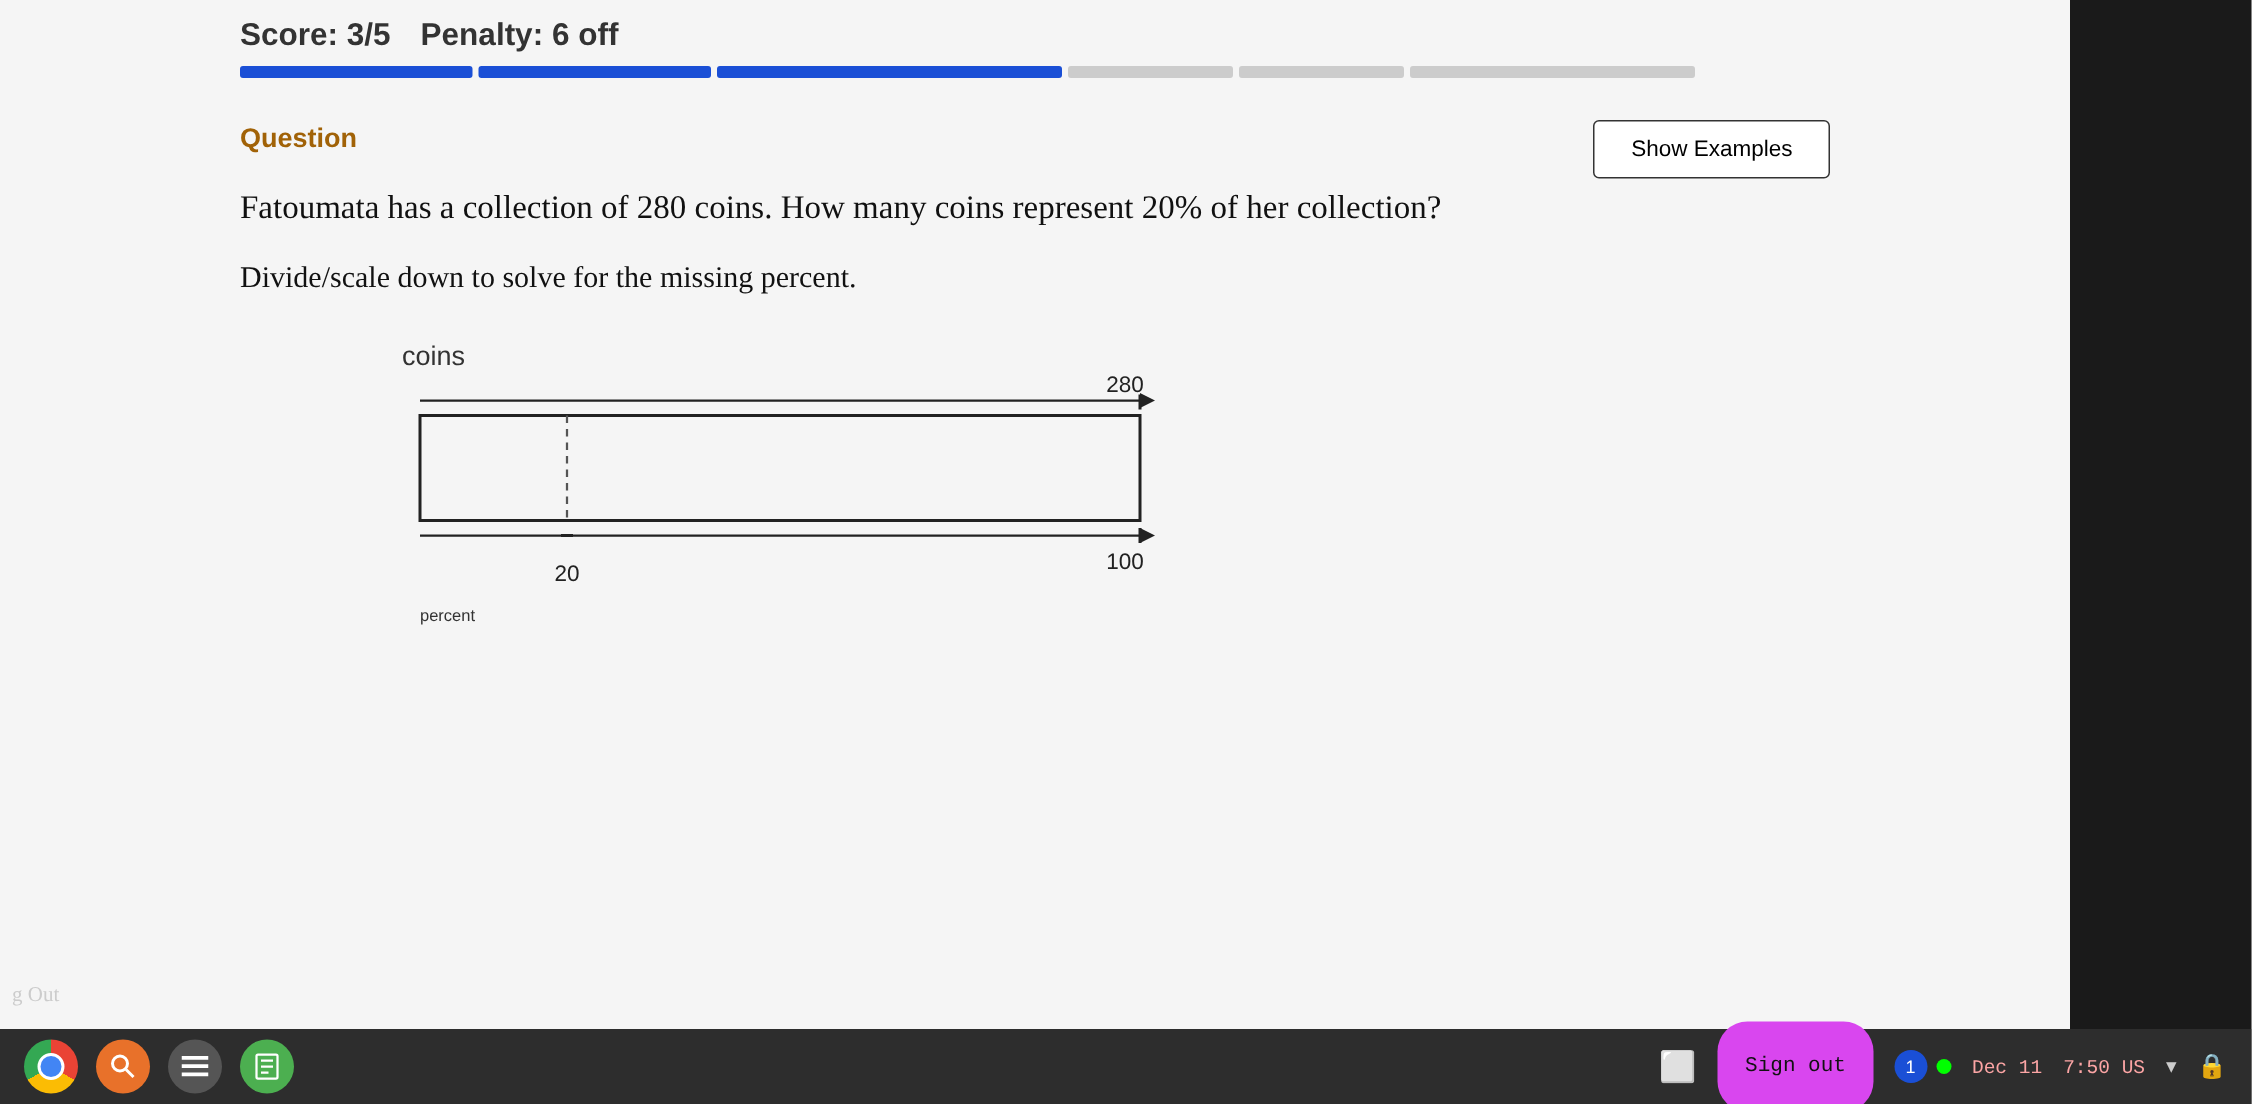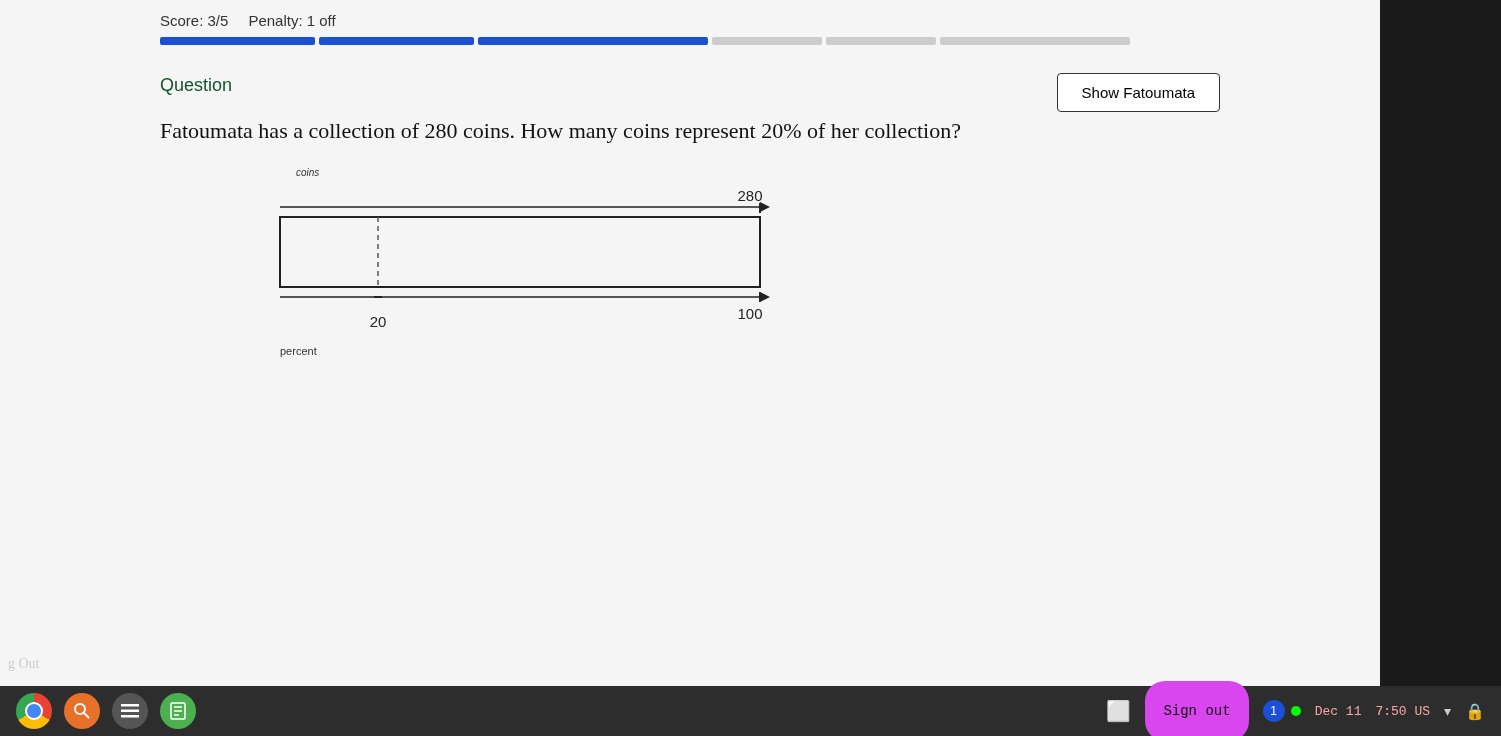--- a/index.html
+++ b/index.html
@@ -25,23 +25,23 @@
 
     .score-bar {
       padding: 12px 160px 0 160px;
       display: flex;
       align-items: center;
       gap: 20px;
     }
 
     .score-text {
       font-family: Arial, sans-serif;
-      font-size: 15px;
+      font-size: 21px;
       color: #333;
-      font-weight: normal;
+      font-weight: bold;
       text-align: right;
     }
 
     .progress-bar-container {
       margin: 8px 160px 0 160px;
       height: 8px;
       display: flex;
       gap: 4px;
     }
 
@@ -72,22 +72,22 @@
       background: white;
       font-size: 15px;
       font-family: Arial, sans-serif;
       cursor: pointer;
       border-radius: 4px;
     }
 
     .question-label {
       font-family: Arial, sans-serif;
       font-size: 18px;
-      font-weight: normal;
-      color: #14532d;
+      font-weight: bold;
+      color: #a16207;
       margin-bottom: 20px;
     }
 
     .question-text {
       font-size: 22px;
       color: #111;
       margin-bottom: 20px;
       line-height: 1.4;
       font-family: Georgia, serif;
     }
@@ -101,26 +101,25 @@
 
     .diagram-area {
       margin-left: 60px;
       position: relative;
       width: 700px;
       height: 200px;
     }
 
     .diagram-label-coins {
       font-family: Arial, sans-serif;
-      font-size: 10px;
+      font-size: 18px;
       color: #333;
       position: absolute;
       top: 0;
-      left: 76px;
-      font-style: italic;
+      left: 48px;
     }
 
     .diagram-label-percent {
       font-family: Arial, sans-serif;
       font-size: 11px;
       color: #333;
       position: absolute;
       bottom: 10px;
       left: 60px;
     }
@@ -262,37 +261,38 @@
       cursor: pointer;
     }
   </style>
 </head>
 <body>
 
 <div class="main-content">
 
   <div class="score-bar">
     <span class="score-text">Score: 3/5</span>
-    <span class="score-text">Penalty: 1 off</span>
+    <span class="score-text">Penalty: 6 off</span>
   </div>
 
   <div class="progress-bar-container">
     <div class="progress-segment seg-filled" style="width:155px"></div>
     <div class="progress-segment seg-filled" style="width:155px"></div>
     <div class="progress-segment seg-filled" style="width:230px"></div>
     <div class="progress-segment seg-empty" style="width:110px"></div>
     <div class="progress-segment seg-empty" style="width:110px"></div>
     <div class="progress-segment seg-empty" style="width:190px"></div>
   </div>
 
   <div class="question-area">
-    <button class="show-examples-btn">Show Fatoumata</button>
+    <button class="show-examples-btn">Show Examples</button>
 
     <div class="question-label">Question</div>
     <div class="question-text">Fatoumata has a collection of 280 coins. How many coins represent 20% of her collection?</div>
+    <div class="instruction-text">Divide/scale down to solve for the missing percent.</div>
 
     <div class="diagram-area">
       <div class="diagram-label-coins">coins</div>
       <div class="diagram-label-percent">percent</div>
 
       <svg class="diagram-svg" width="620" height="160" viewBox="0 0 620 160">
 
         <rect x="10" y="30" width="480" height="70" fill="none" stroke="#222" stroke-width="2"></rect>
 
         <line x1="108" y1="30" x2="108" y2="100" stroke="#555" stroke-width="1.5" stroke-dasharray="5,4"></line>

